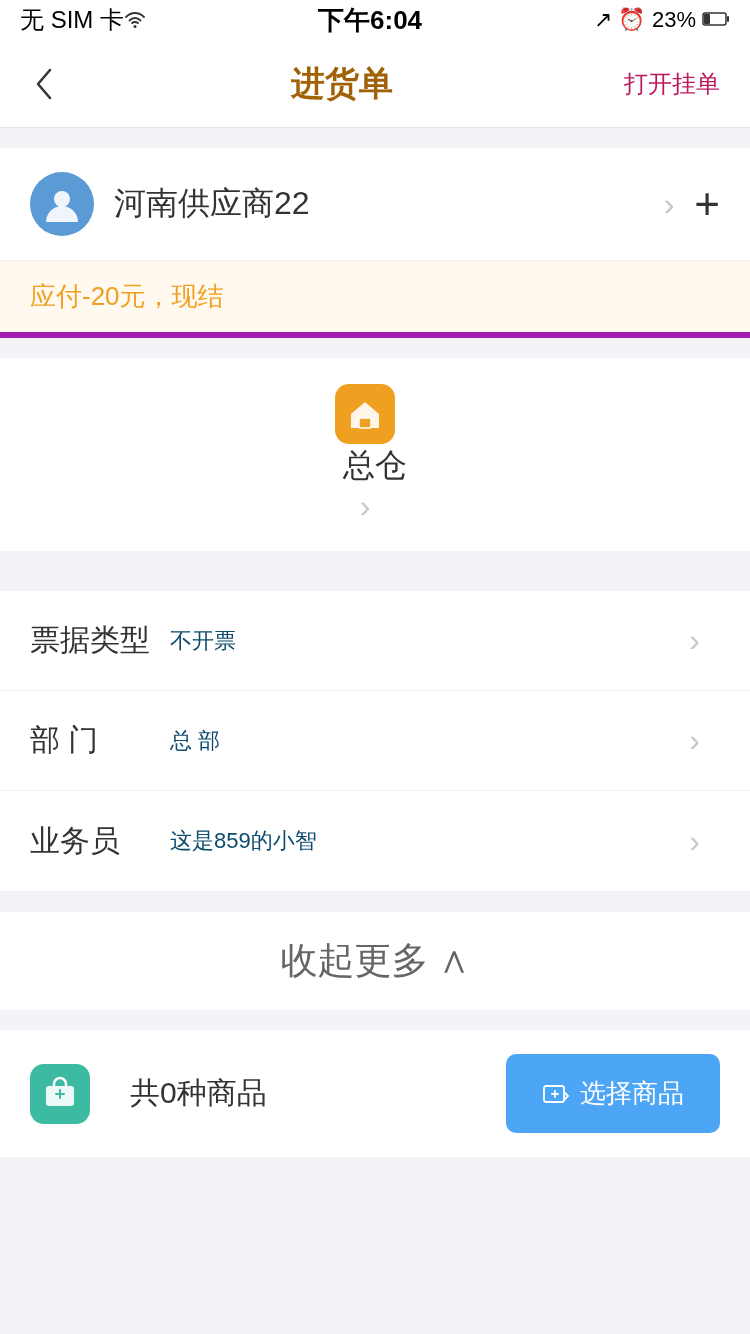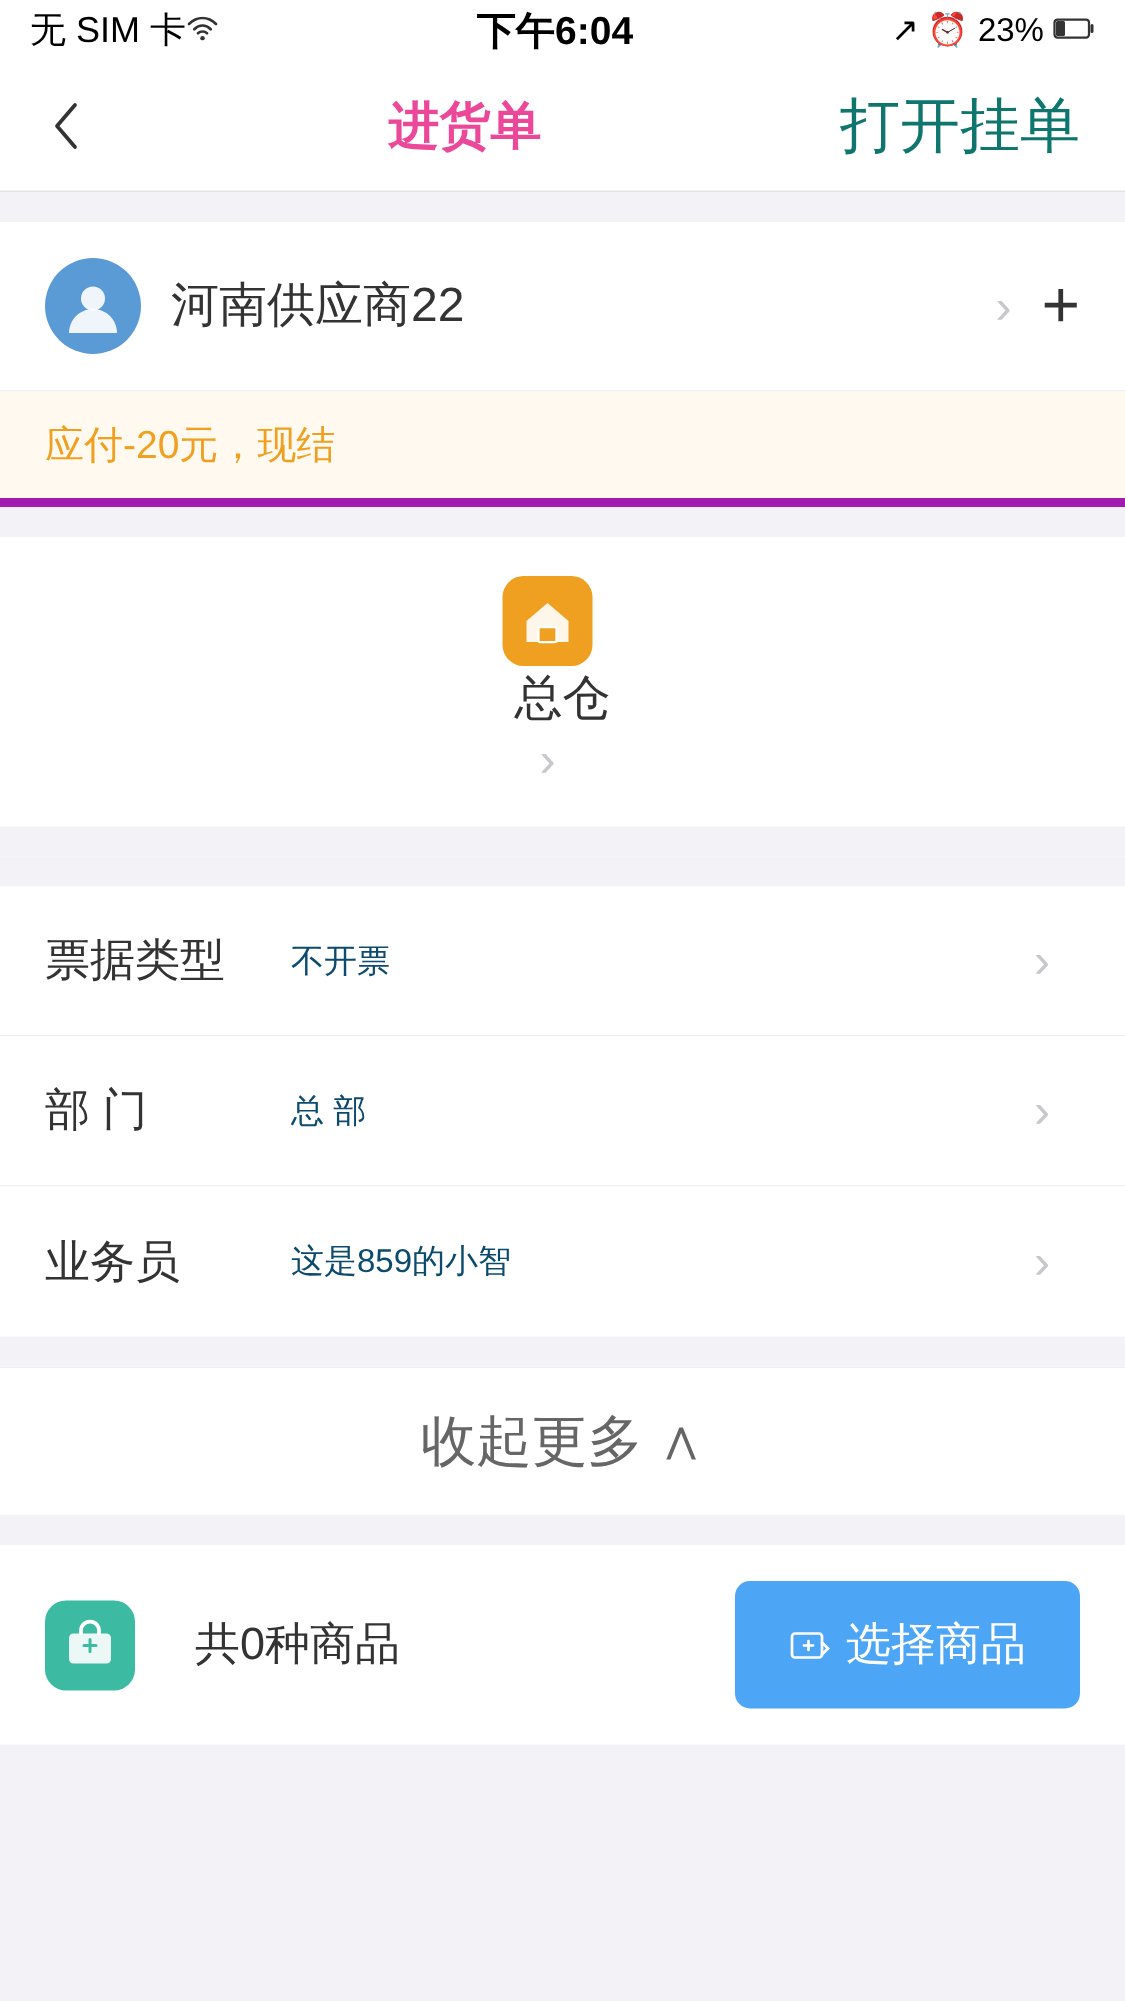--- a/index.html
+++ b/index.html
@@ -40,25 +40,25 @@
     .nav-back {
       font-size: 40px;
       color: #333;
       cursor: pointer;
       display: flex;
       align-items: center;
     }
     .nav-title {
       font-size: 34px;
       font-weight: 600;
-      color: #ec4899;
+      color: #a16207;
     }
     .nav-action {
-      font-size: 40px;
-      color: #0f766e;
+      font-size: 24px;
+      color: #be185d;
       cursor: pointer;
     }
 
     
     .section-gap {
       height: 20px;
       background: #f2f2f7;
     }
 
     
@@ -138,21 +138,20 @@
       background: #fff;
       margin-top: 20px;
     }
     .form-row {
       display: flex;
       align-items: center;
       padding: 0 30px;
       height: 100px;
       border-bottom: 1px solid #f0f0f0;
       background: #fff;
-      gap: 24px;
     }
     .form-row:last-child {
       border-bottom: none;
     }
     .form-label {
       font-size: 30px;
       color: #333;
       width: 120px;
       flex-shrink: 0;
     }
@@ -204,21 +203,21 @@
       flex: 1;
       font-size: 30px;
       color: #333;
     }
     .select-btn {
       background: #4da6f5;
       color: #fff;
       border: none;
       border-radius: 10px;
       padding: 22px 36px;
-      font-size: 30px;
+      font-size: 26px;
       cursor: pointer;
       display: flex;
       align-items: center;
       gap: 10px;
     }
 
     
     .main-content {
       background: #f2f2f7;
       min-height: calc(1334px - 128px);

